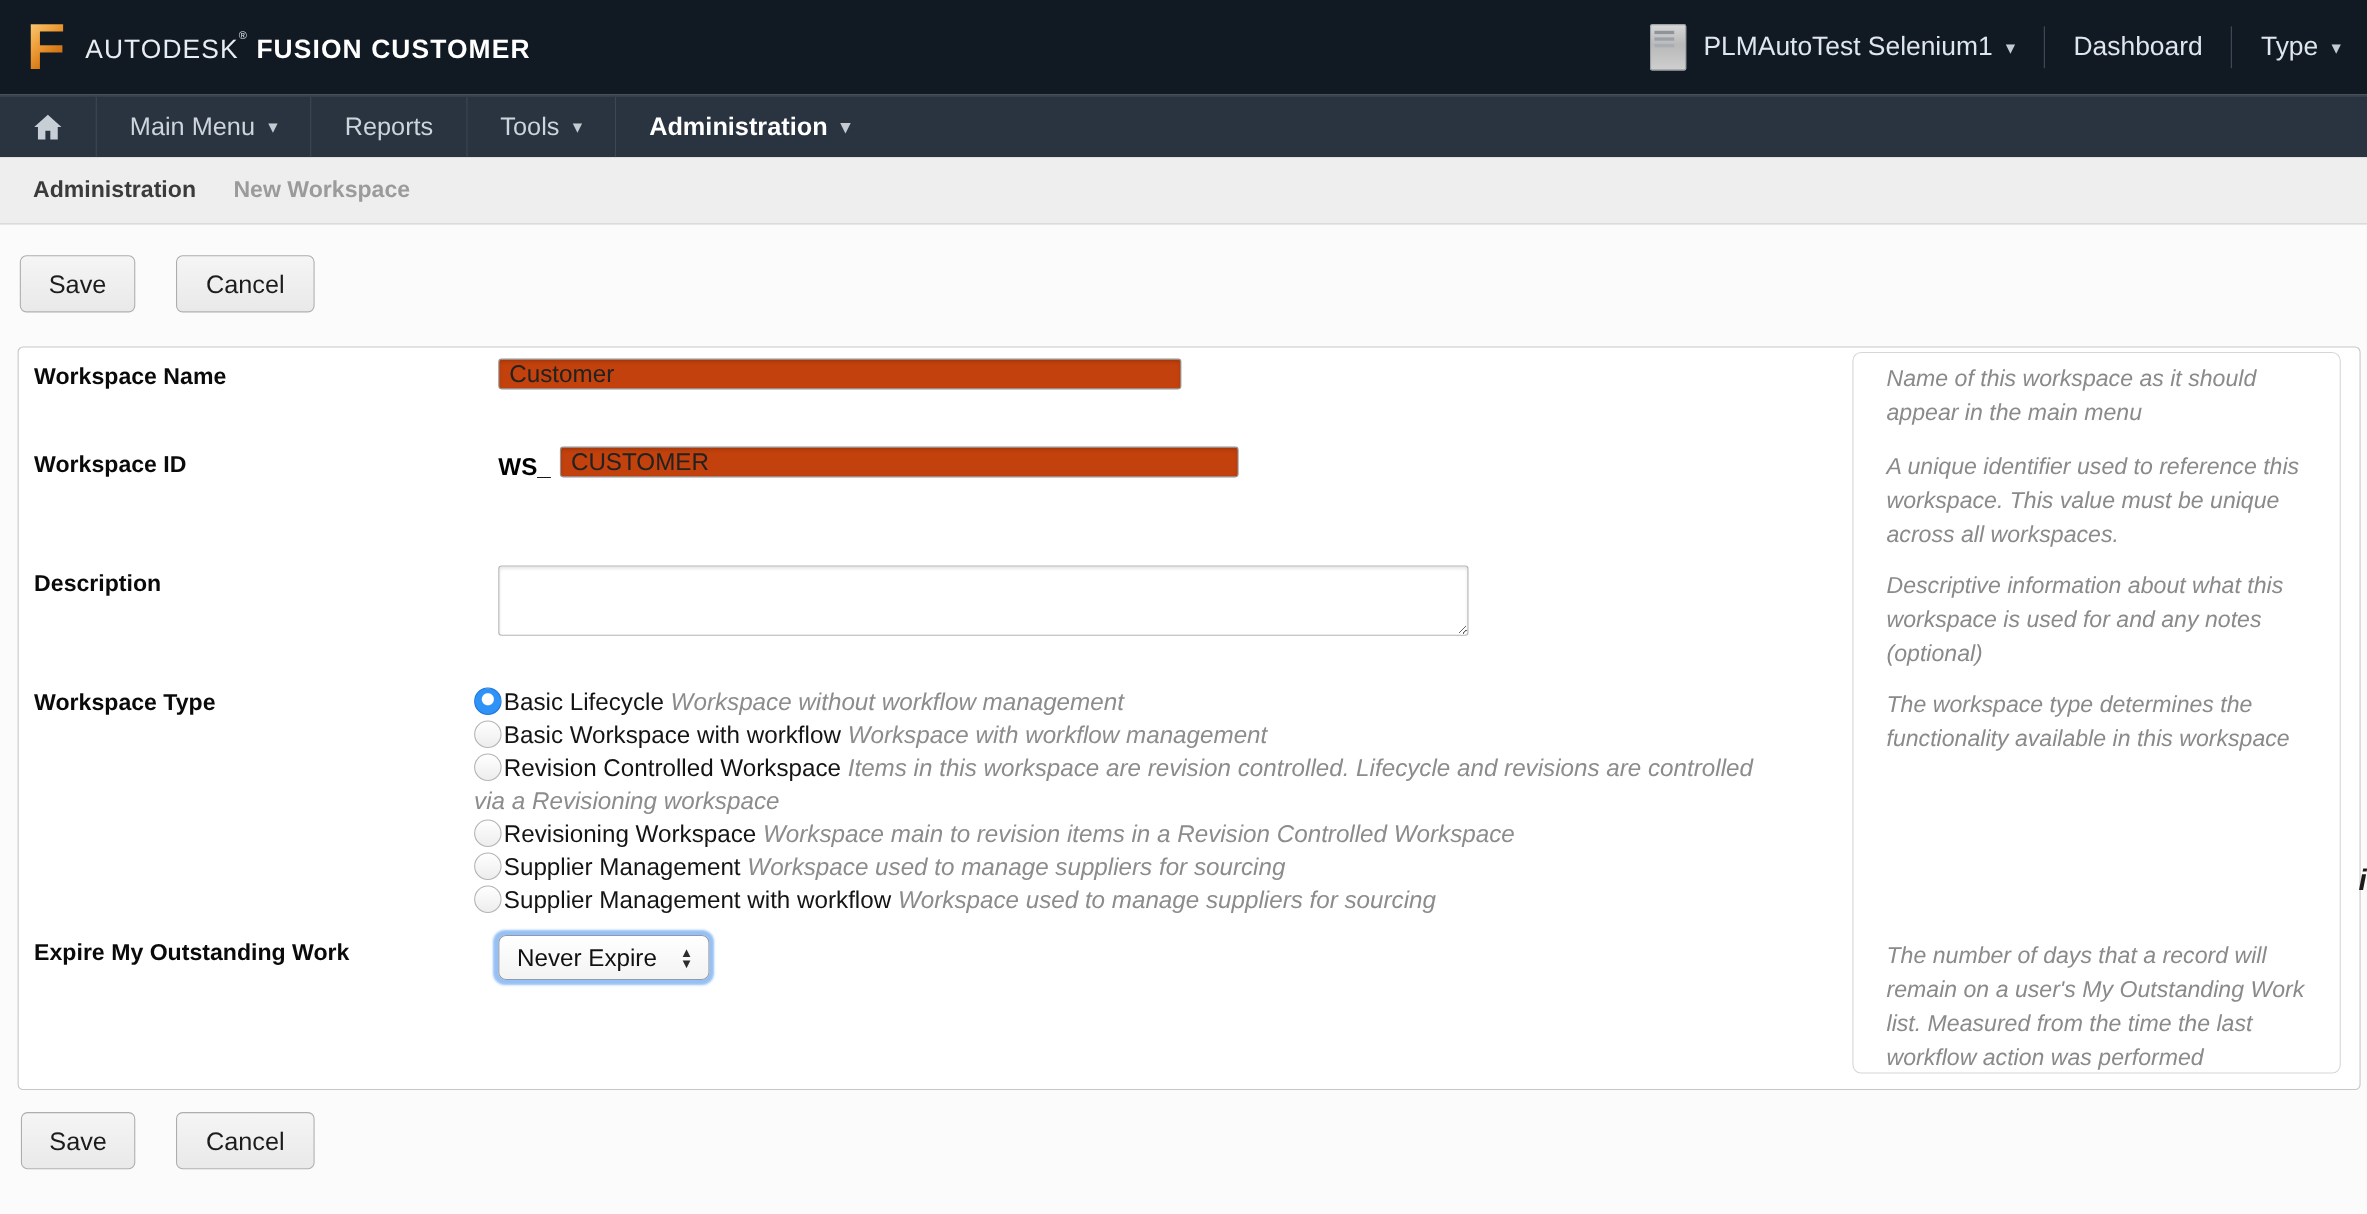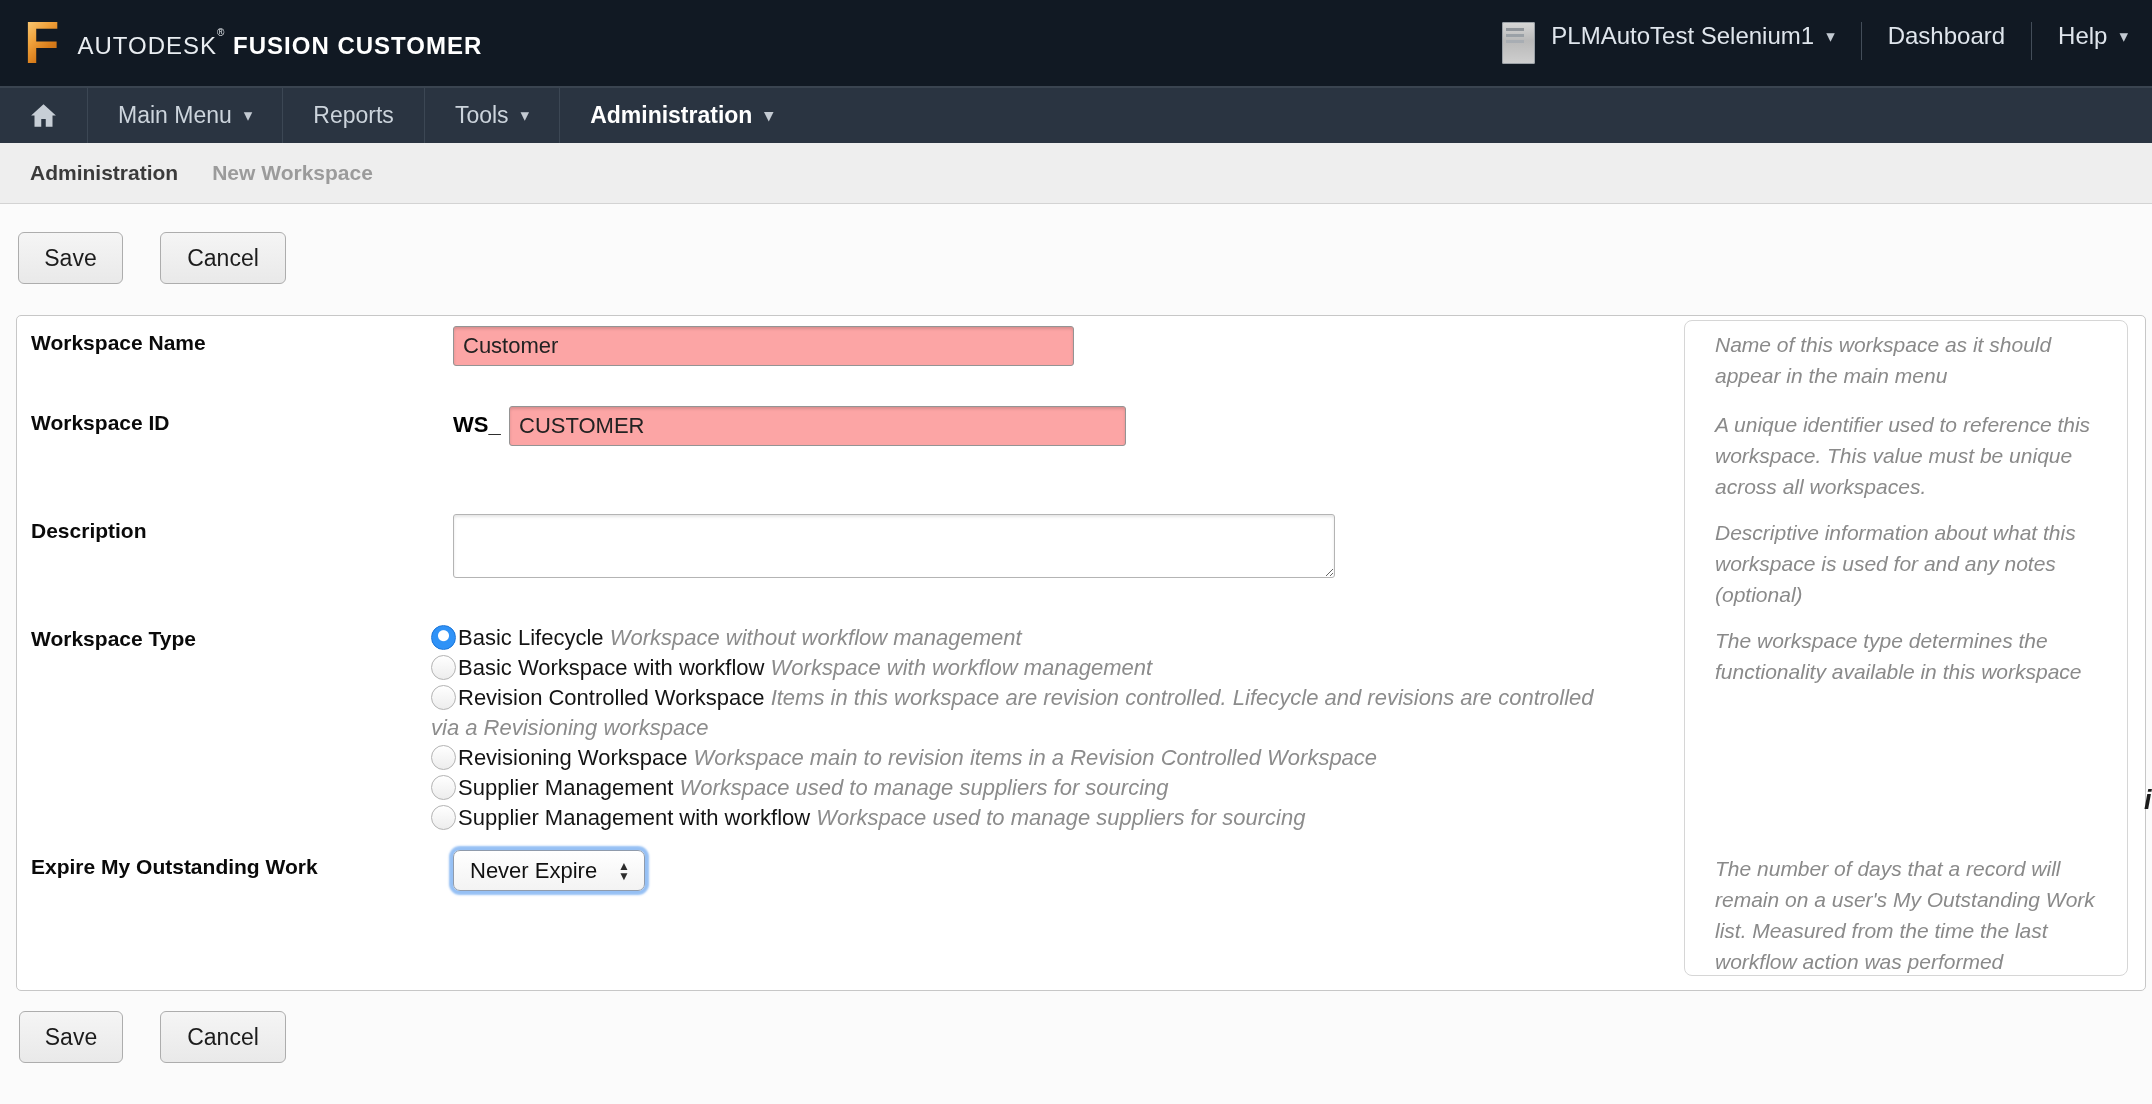--- a/index.html
+++ b/index.html
@@ -9,21 +9,21 @@
   
   .topbar { position:absolute; left:0; top:0; width:2152px; height:86px; background:#111923;
             display:flex; align-items:center; padding:0 24px; }
   .logo-f { font-size:58px; font-weight:800; line-height:1;
             background:linear-gradient(135deg,#fcd98e 0%,#f0a23c 38%,#d87c1a 62%,#a85a10 100%);
             -webkit-background-clip:text; background-clip:text; color:transparent;
             margin-right:18px; transform:scaleY(1.02); }
   .brand { color:#e9edf1; font-size:24px; letter-spacing:1px; white-space:nowrap; }
   .brand .bold { font-weight:700; color:#ffffff; }
   .brand sup { font-size:10px; vertical-align:18px; }
-  .topbar-right { margin-left:auto; display:flex; align-items:flex-start; color:#dfe5ec; font-size:24px; }
+  .topbar-right { margin-left:auto; display:flex; align-items:center; color:#dfe5ec; font-size:24px; }
   .avatar { width:33px; height:42px; border-radius:2px; margin-right:16px;
             background:linear-gradient(180deg,#d8d8d8 0%,#b9b9b9 45%,#cfcfcf 100%);
             box-shadow:inset 0 0 0 1px #9aa0a6; position:relative; overflow:hidden; }
   .avatar::after { content:""; position:absolute; left:4px; top:6px; width:18px; height:3px;
             background:#8f949a; box-shadow:0 6px 0 #9ba1a7, 0 12px 0 #a8adb3; }
   .tb-item { display:flex; align-items:center; white-space:nowrap; }
   .tb-sep { width:1px; height:38px; background:#434d59; margin:0 26px; }
   .caret { margin-left:12px; font-size:17px; color:#c3cad2; }
   .caret::after { content:"▾"; }
 
@@ -59,23 +59,23 @@
              border:1px solid #d6d6d6; border-radius:8px; background:#fff; }
   .row { position:absolute; left:0; width:2128px; }
   .row-name   { top:10px; }
   .row-id     { top:90px; }
   .row-desc   { top:198px; }
   .row-type   { top:306px; }
   .row-expire { top:534px; }
   .lbl { position:absolute; left:14px; top:5px; font-size:21px; font-weight:700; color:#0a0a0a; white-space:nowrap; }
   .help { position:absolute; left:1698px; top:3px; width:392px; font-size:21px; line-height:31px;
           font-style:italic; color:#8a8a8a; }
-  .txt-input { position:absolute; height:40px; border:1px solid #949494; border-radius:3px;
+  .txt-input { position:absolute; height:28px; border:1px solid #949494; border-radius:3px;
                box-shadow:inset 0 2px 3px rgba(0,0,0,.14); font-family:"Liberation Sans",sans-serif;
-               font-size:22px; color:#222; padding:0 9px; background:#fca5a5; }
+               font-size:22px; color:#222; padding:0 9px; background:#c2410c; }
   .input-name { left:436px; top:0; width:621px; }
   .ws-prefix { position:absolute; left:436px; top:6px; font-size:22px; font-weight:700; color:#000; }
   .input-id { left:492px; top:0; width:617px; }
   .desc-area { position:absolute; left:436px; top:0; width:882px; height:64px; border:1px solid #b4b4b4;
                border-radius:3px; box-shadow:inset 0 2px 3px rgba(0,0,0,.10); resize:both;
                font-family:"Liberation Sans",sans-serif; font-size:22px; padding:4px 8px; color:#222; }
   .options { position:absolute; left:414px; top:1px; width:1192px; font-size:22px; line-height:30px; color:#141414; }
   .opt { cursor:default; }
   .opt .desc { font-style:italic; color:#8c8c8c; }
   .radio { display:inline-block; width:25px; height:25px; border-radius:50%; vertical-align:-5px;
@@ -109,21 +109,21 @@
     <div class="tb-item">
       <span>PLMAutoTest Selenium1</span>
       <span class="caret"></span>
     </div>
     <div class="tb-sep"></div>
     <div class="tb-item">
       <span>Dashboard</span>
     </div>
     <div class="tb-sep"></div>
     <div class="tb-item">
-      <span>Help</span>
+      <span>Type</span>
       <span class="caret"></span>
     </div>
   </div>
 </div>
 
 <div class="nav">
   <div class="nav-item">
     <svg class="home-svg" viewBox="0 0 24 22">
       <path d="M12 1 L23 11 H20 V21 H14 V14 H10 V21 H4 V11 H1 Z" fill="#c7ced6"></path>
     </svg>

